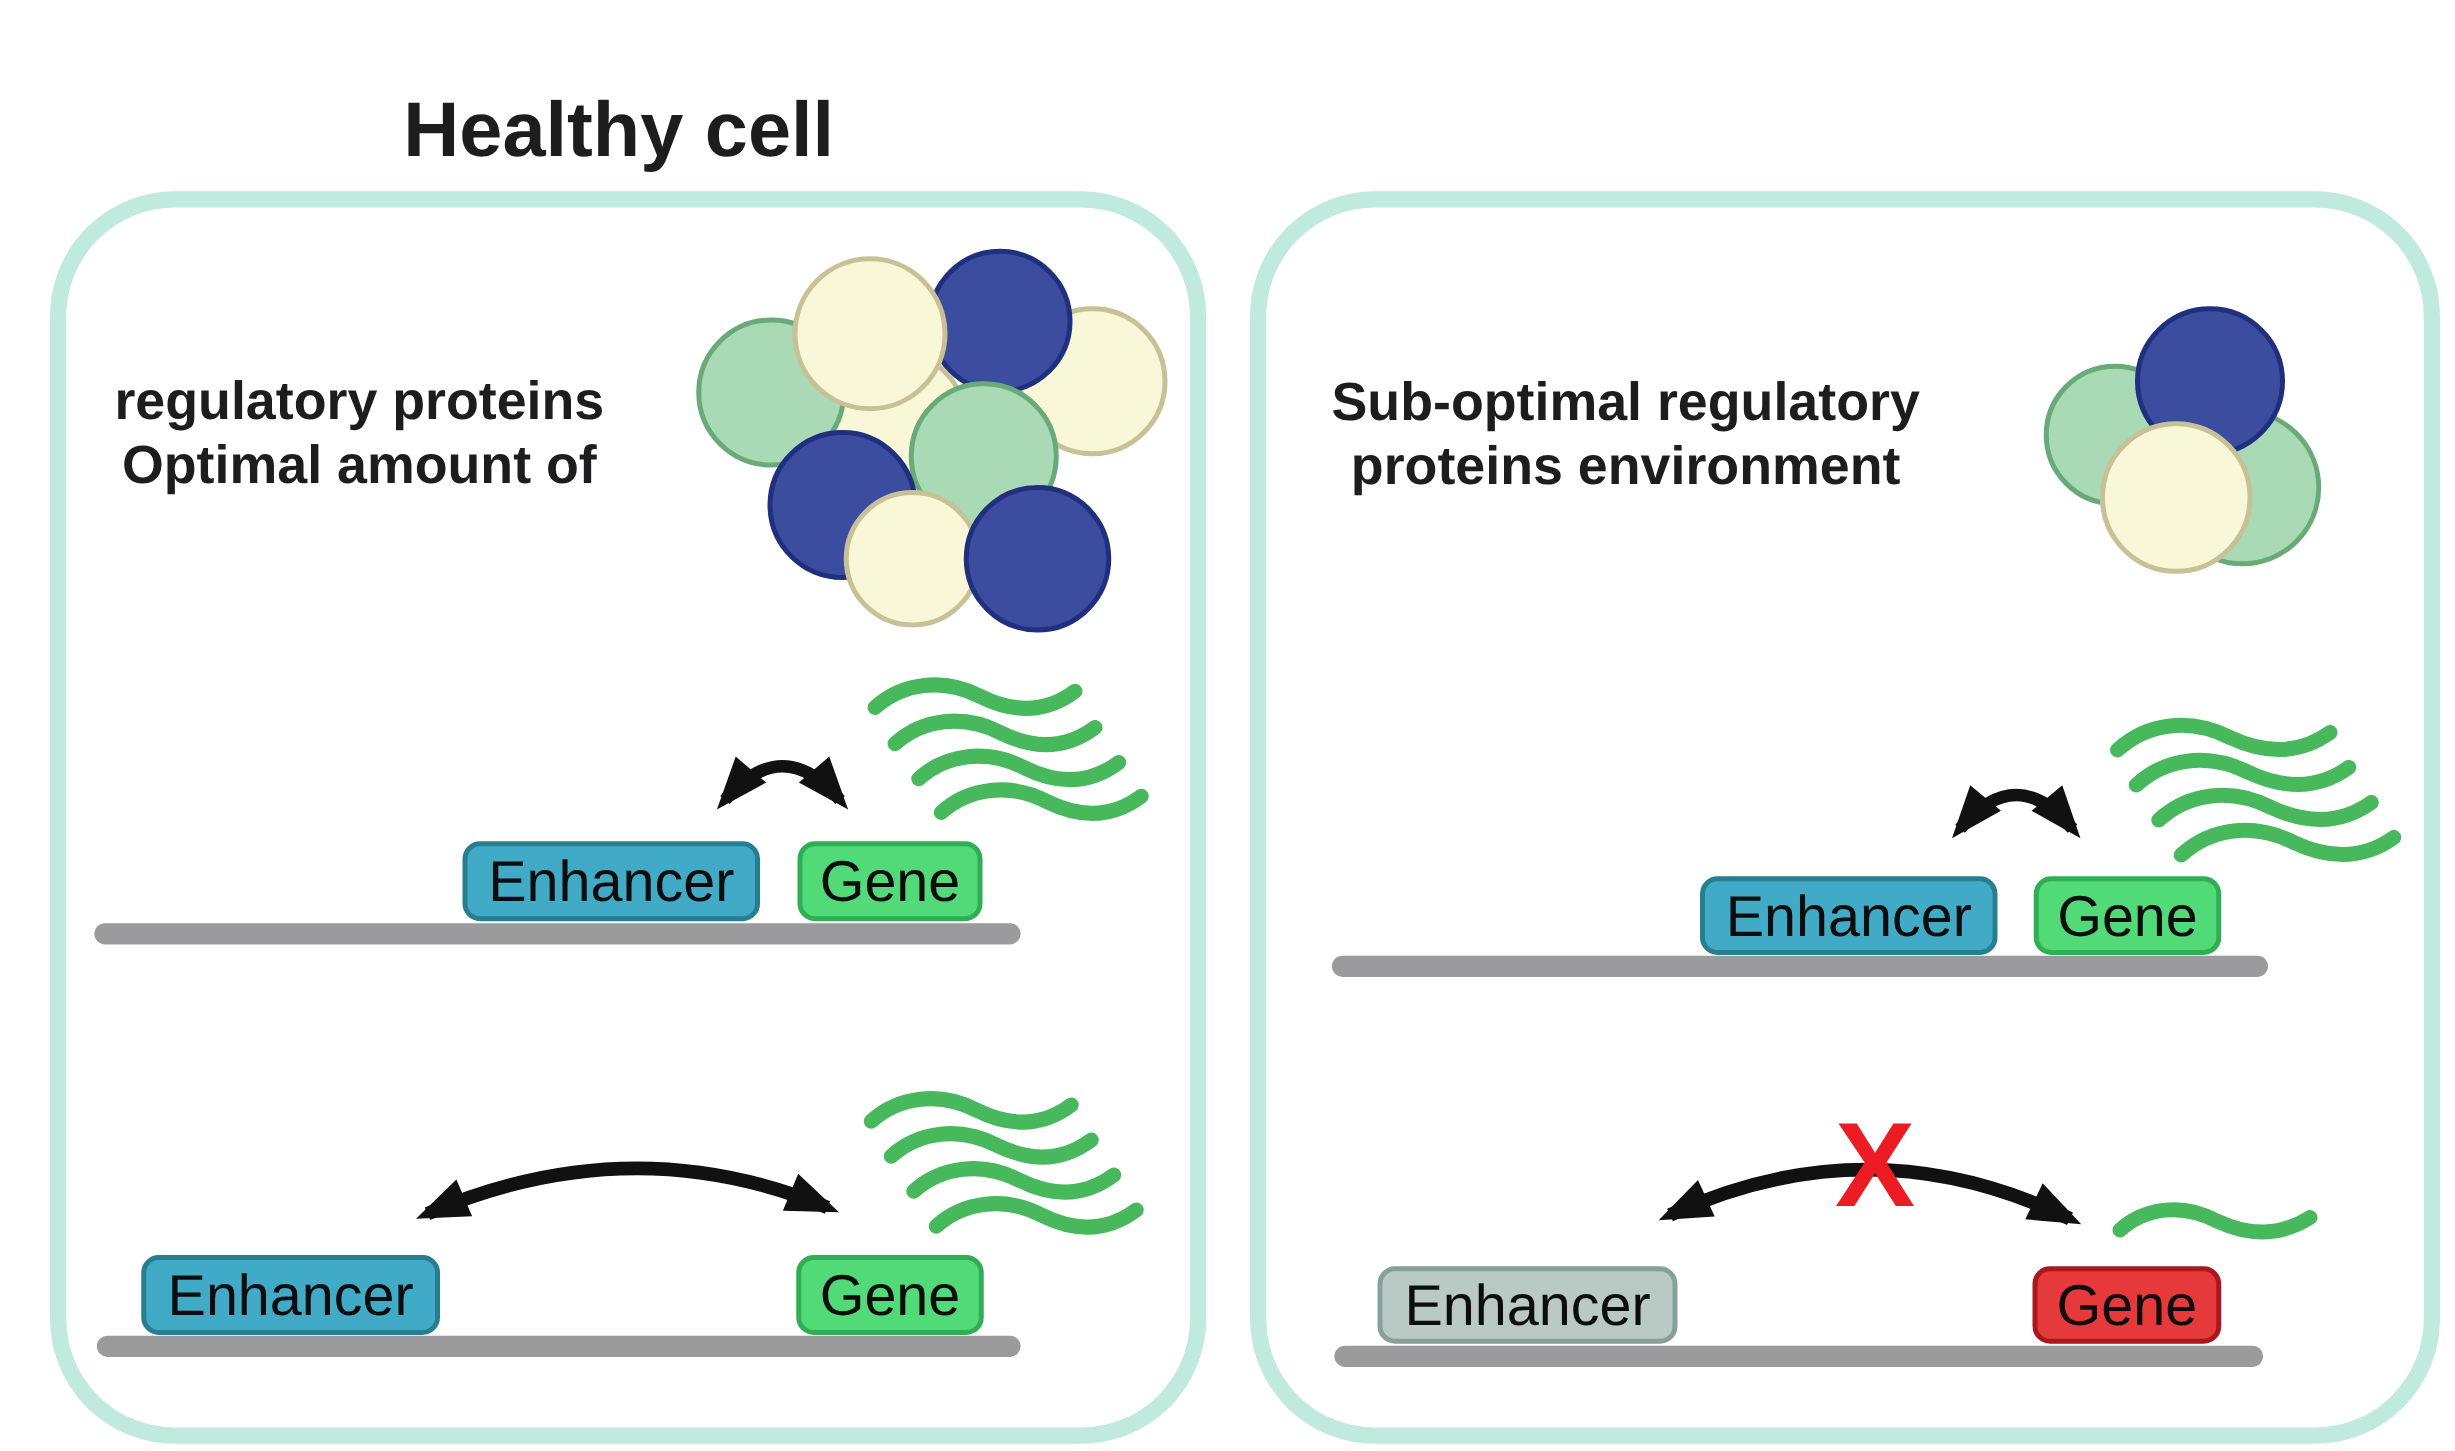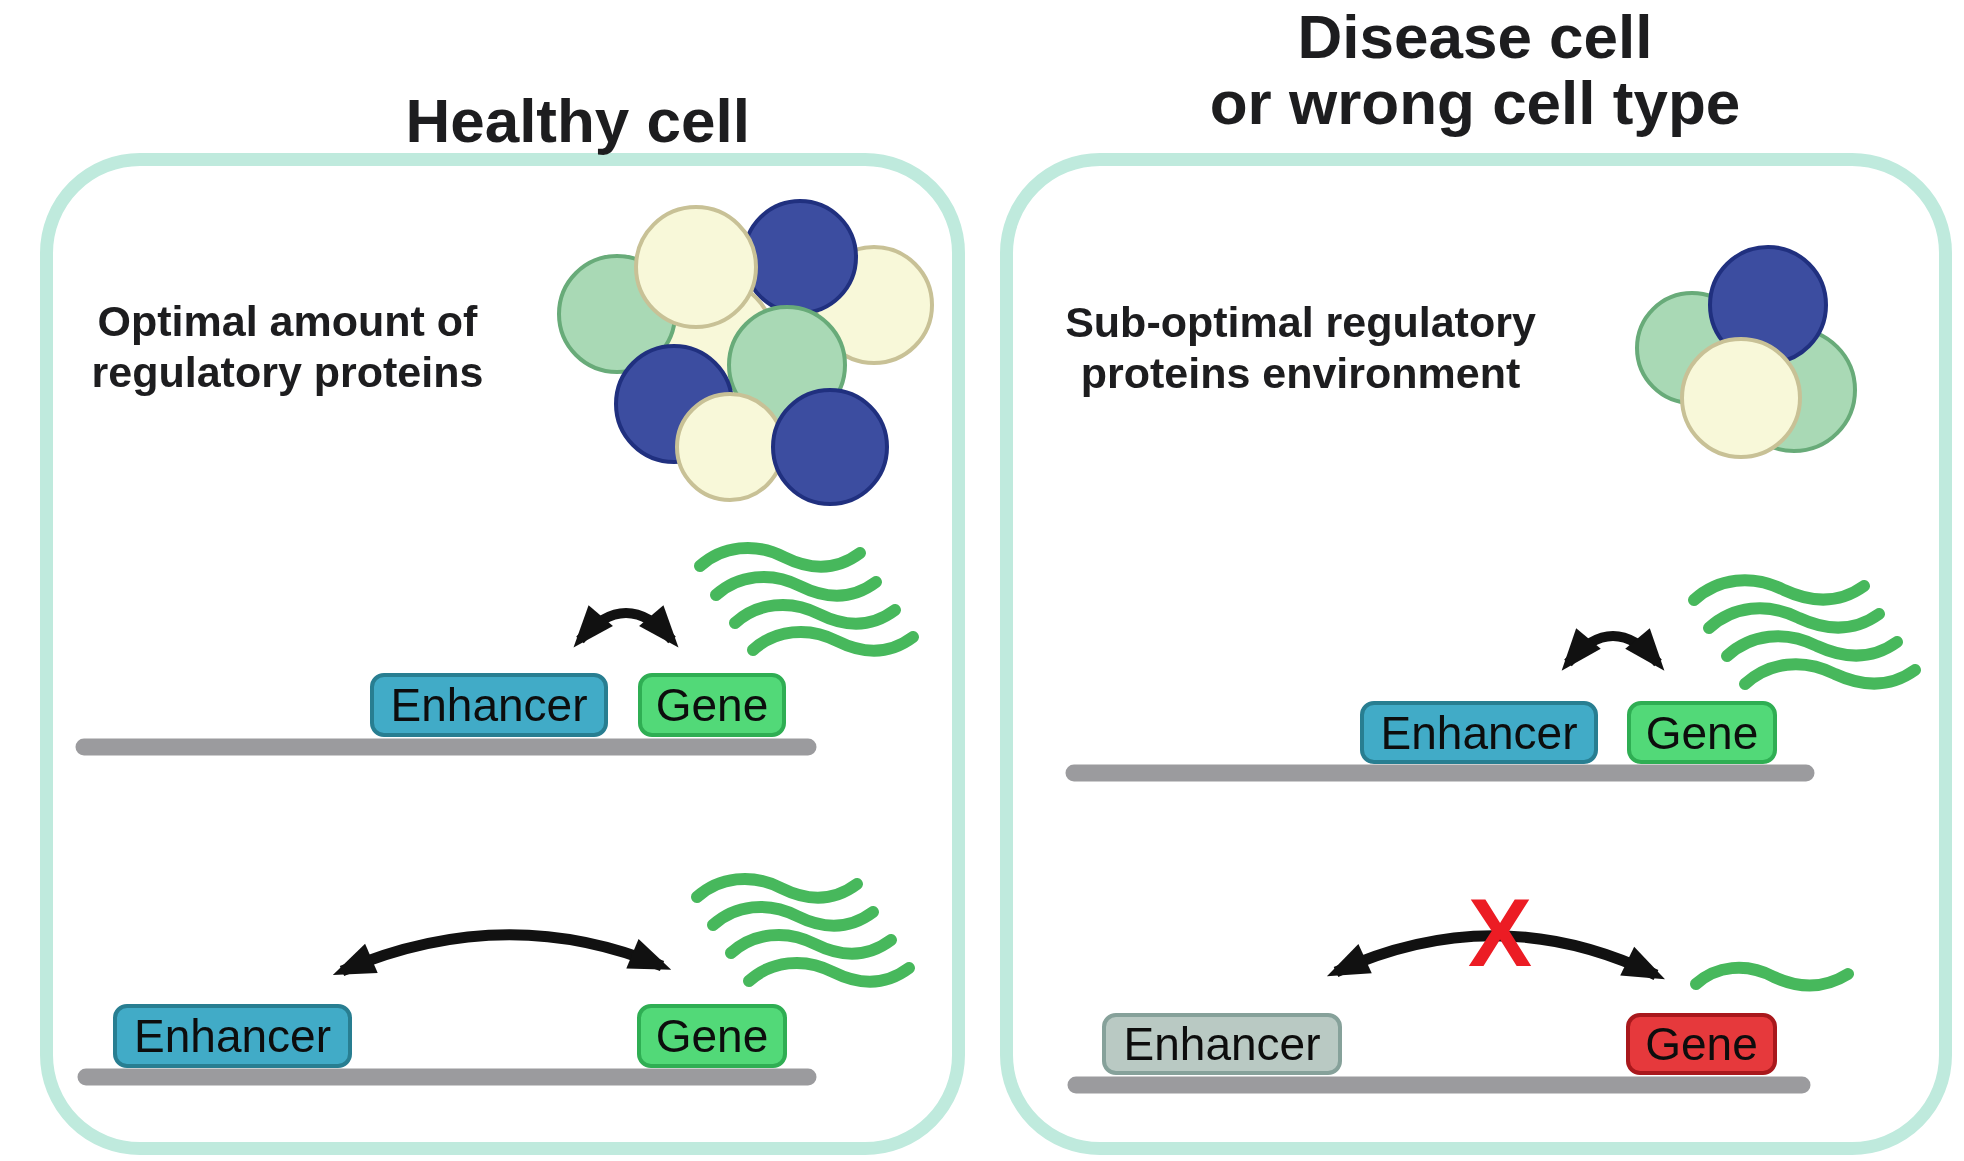--- a/index.html
+++ b/index.html
@@ -7,21 +7,21 @@
          font-family:"Liberation Sans",sans-serif;overflow:hidden;}
   .art{position:absolute;left:0;top:0;pointer-events:none;}
 
   .panel{position:absolute;box-sizing:border-box;border:13px solid #bfeadd;
          border-radius:100px;background:transparent;}
   #panel-left{left:40px;top:153px;width:925px;height:1002px;}
   #panel-right{left:1000px;top:153px;width:952px;height:1002px;}
 
   .fig-title{position:absolute;font-weight:bold;font-size:62px;line-height:66px;
              color:#1d1d1f;text-align:center;}
-  #title-left{left:240px;top:88px;width:510px;text-align:right;}
+  #title-left{left:240px;top:72px;width:510px;}
   #title-right{left:1110px;top:4px;width:730px;}
 
   .subtitle{position:absolute;font-weight:bold;font-size:43px;line-height:51px;
             color:#1d1d1f;text-align:center;}
   #subtitle-left{left:60px;top:296px;width:455px;}
   #subtitle-right{left:1048px;top:297px;width:505px;}
 
   .dbox{position:absolute;box-sizing:border-box;display:flex;align-items:center;
         justify-content:center;font-size:46px;color:#0d0d0d;border-radius:14px;
         border:4px solid;white-space:nowrap;}
@@ -116,28 +116,24 @@
     </g>
 
     <g>
       <path class="wave" d="M 1696 984 c 20 -18 50 -22 78 -7 c 26 12 50 12 74 -3"></path>
     </g>
   </svg>
 
   <div class="fig-title" id="title-left">
     <div>Healthy cell</div>
   </div>
-  <div class="fig-title" id="title-right">
-    <div>Disease cell</div>
-    <div>or wrong cell type</div>
-  </div>
 
   <div class="subtitle" id="subtitle-left">
+    <div>regulatory proteins</div>
     <div>Optimal amount of</div>
-    <div>regulatory proteins</div>
   </div>
   <div class="subtitle" id="subtitle-right">
     <div>Sub-optimal regulatory</div>
     <div>proteins environment</div>
   </div>
 
   <div class="dbox teal" id="b-l1-enh">Enhancer</div>
   <div class="dbox green" id="b-l1-gene">Gene</div>
   <div class="dbox teal" id="b-l2-enh">Enhancer</div>
   <div class="dbox green" id="b-l2-gene">Gene</div>

